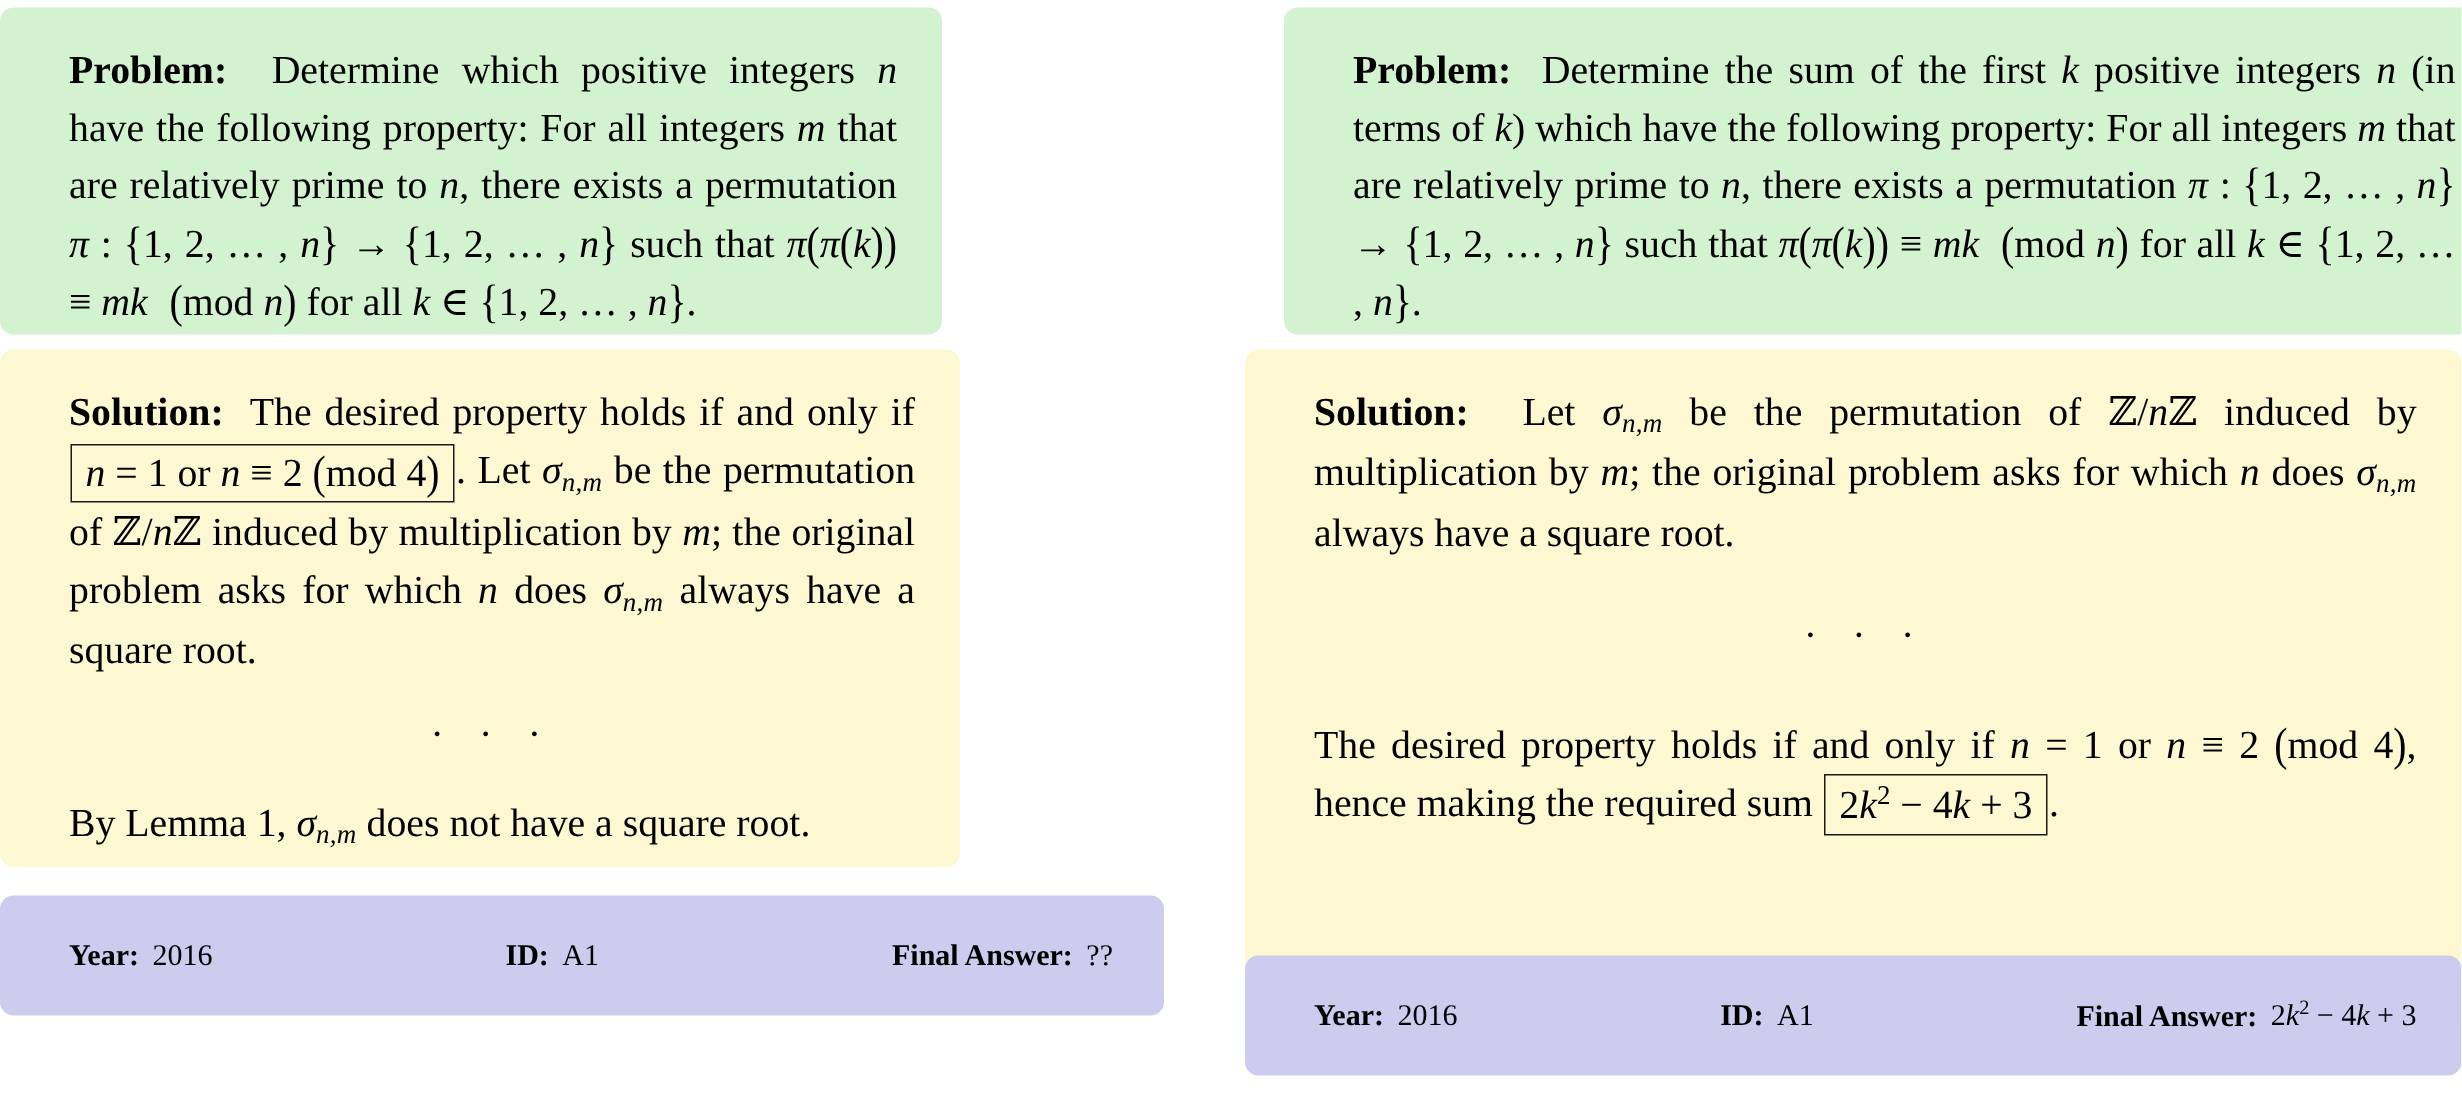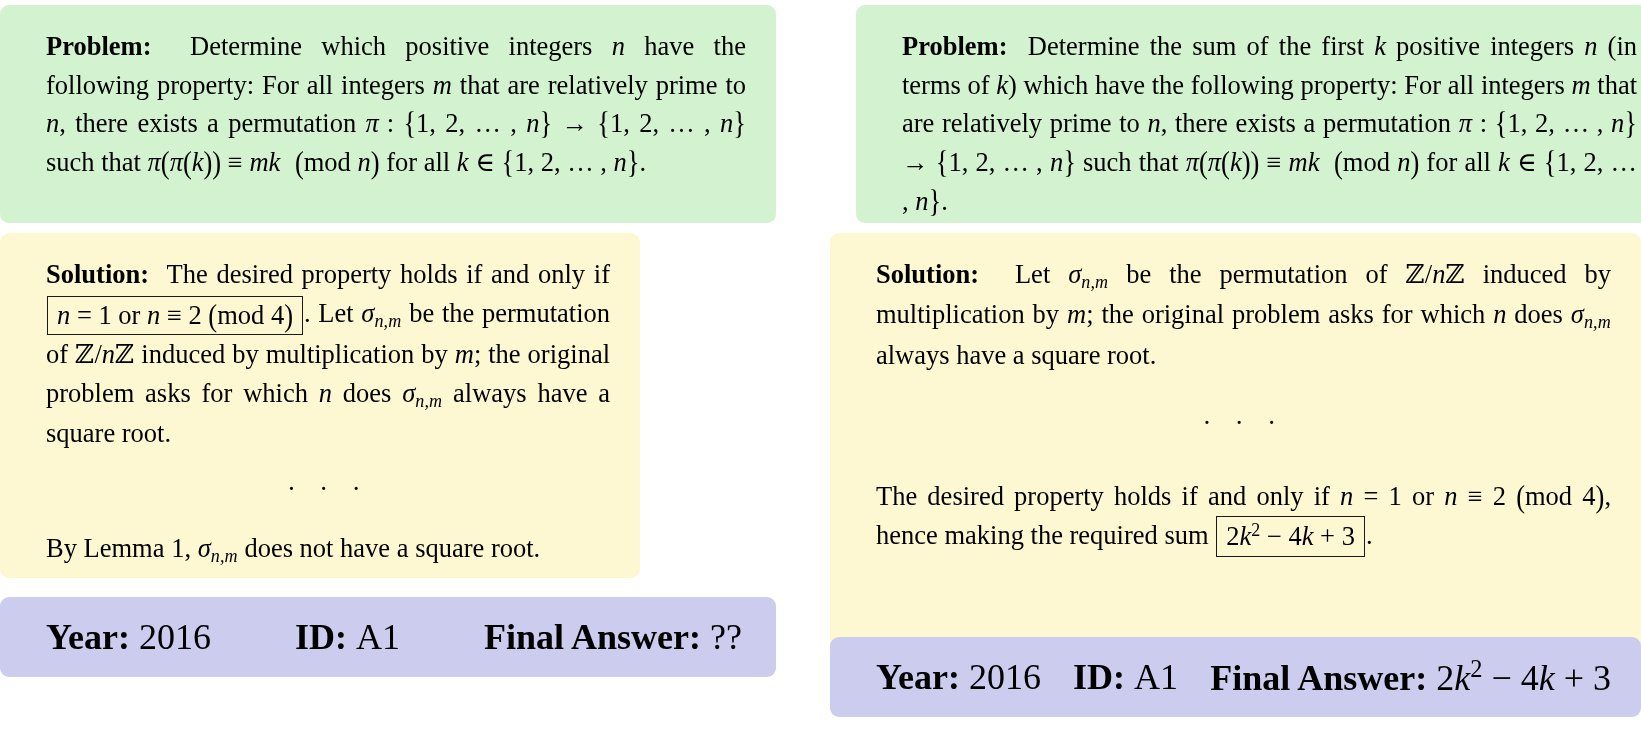--- a/index.html
+++ b/index.html
@@ -78,30 +78,30 @@
     font-size: 26.5px;
     margin: 17px 0 20px 0;
   }
   .para { margin: 0; }
 
   
   .meta-inner {
     display: flex;
     align-items: center;
     height: 100%;
-    font-size: 36px;
+    font-size: 20px;
     padding: 0 34px 0 46px;
     box-sizing: border-box;
   }
   .meta-field { white-space: nowrap; display: inline-flex; align-items: baseline; }
   .meta-key { font-weight: bold; }
   .meta-val { margin-left: 9px; font-style: normal; }
 
   
-  #left-problem   { left: 0px;  top: 5px;   width: 776px;  height: 218px; }
+  #left-problem   { left: 0px;  top: 5px;   width: 628px;  height: 218px; }
   #left-solution  { left: 0px;  top: 233px; width: 640px;  height: 345px; }
   #left-meta      { left: 0px;  top: 597px; width: 776px;  height: 80px; }
 
   
   #right-problem  { left: 856px; top: 5px;   width: 811px; height: 218px; }
   #right-solution { left: 830px; top: 233px; width: 811px; height: 456px; }
   #right-meta     { left: 830px; top: 637px; width: 811px; height: 80px; }
 
   #left-meta .meta-inner  { justify-content: space-between; }
   #right-meta .meta-inner { justify-content: space-between; padding-right: 30px; }

